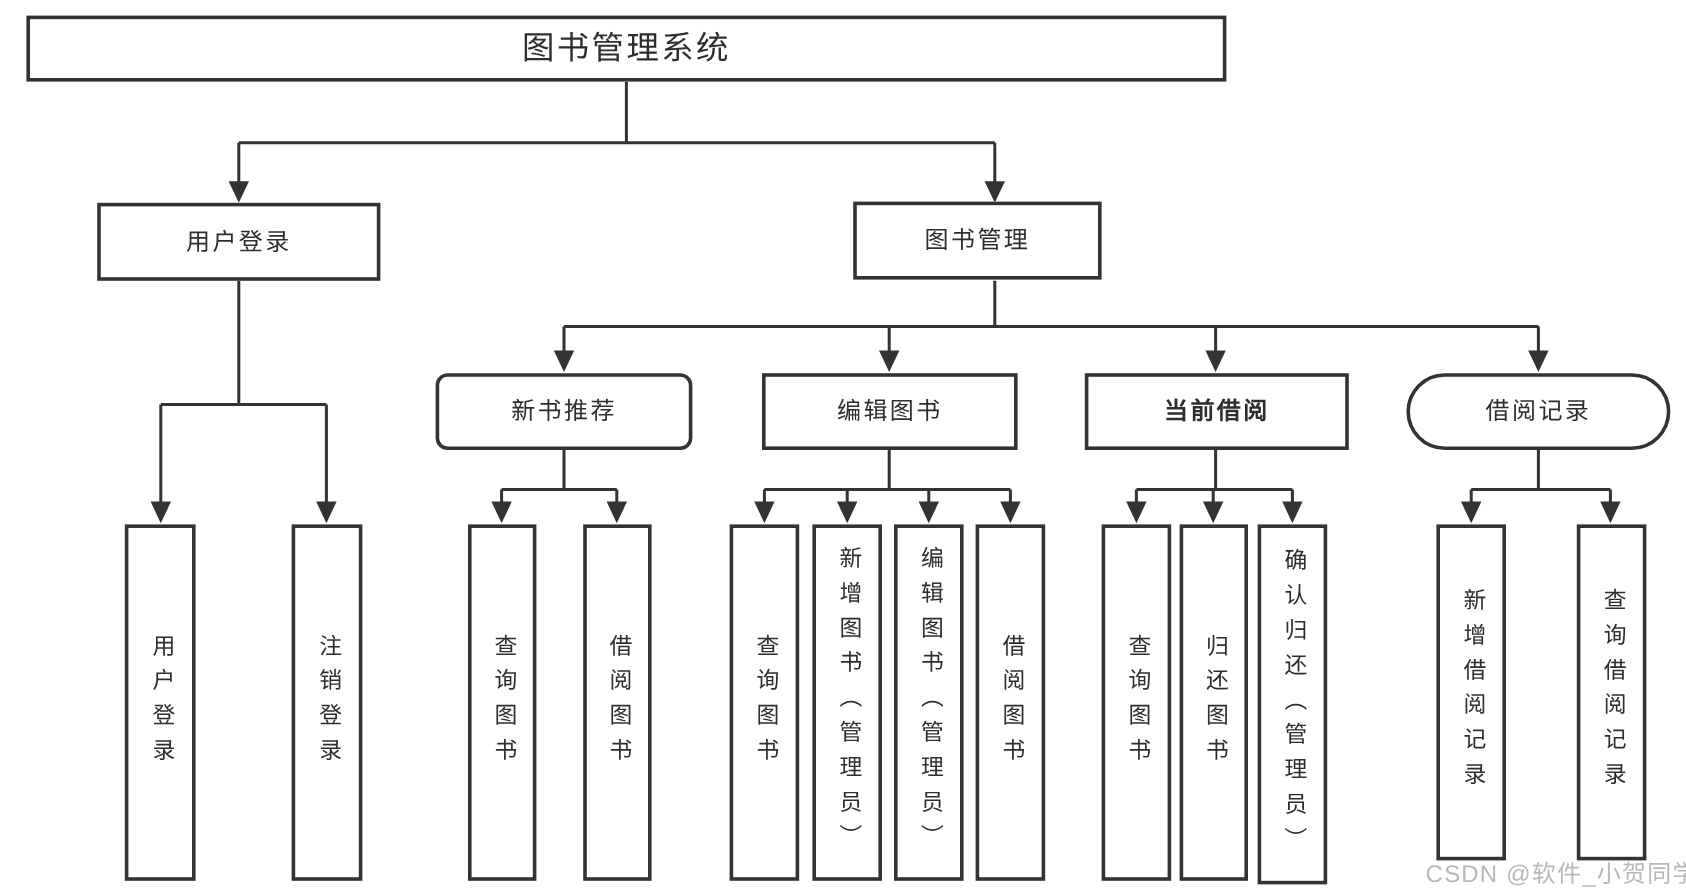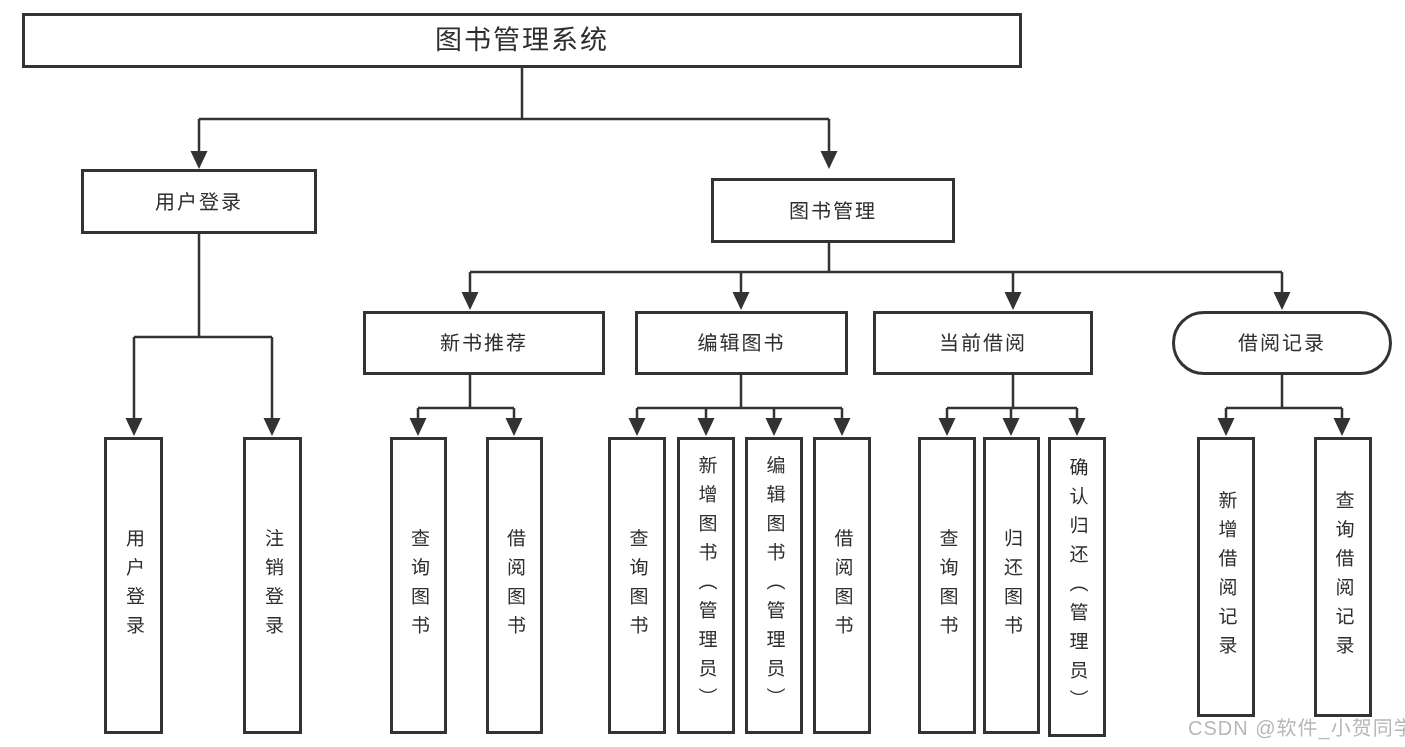--- a/index.html
+++ b/index.html
@@ -94,25 +94,25 @@
       <polygon points="1068.5,418 1085.5,418 1077,436"></polygon>
 
       <polygon points="1217.5,418 1234.5,418 1226,436"></polygon>
       <polygon points="1333.5,418 1350.5,418 1342,436"></polygon>
     </g>
   </svg>
 
   <div class="node root" style="left:22px;top:13px;width:1000px;height:55px;">图书管理系统</div>
 
   <div class="node" style="left:81px;top:169px;width:236px;height:65px;">用户登录</div>
-  <div class="node" style="left:711px;top:178px;width:244px;height:65px;">图书管理</div>
+  <div class="node" style="left:711px;top:168px;width:207px;height:65px;">图书管理</div>
 
-  <div class="node" style="left:363px;top:311px;width:242px;height:64px;">新书推荐</div>
+  <div class="node" style="left:363px;top:311px;width:214px;height:64px;border-radius:10px;">新书推荐</div>
   <div class="node" style="left:635px;top:311px;width:213px;height:64px;">编辑图书</div>
-  <div class="node" style="left:873px;top:311px;width:220px;height:64px;">当前借阅</div>
+  <div class="node" style="left:904px;top:311px;width:220px;height:64px;font-weight:bold;">当前借阅</div>
   <div class="node" style="left:1172px;top:311px;width:220px;height:64px;border-radius:32px;">借阅记录</div>
 
   <div class="vnode" style="left:104px;top:437px;width:59px;height:297px;">
     <span>用户登录</span>
   </div>
   <div class="vnode" style="left:243px;top:437px;width:59px;height:297px;">
     <span>注销登录</span>
   </div>
 
   <div class="vnode" style="left:390px;top:437px;width:57px;height:297px;">

